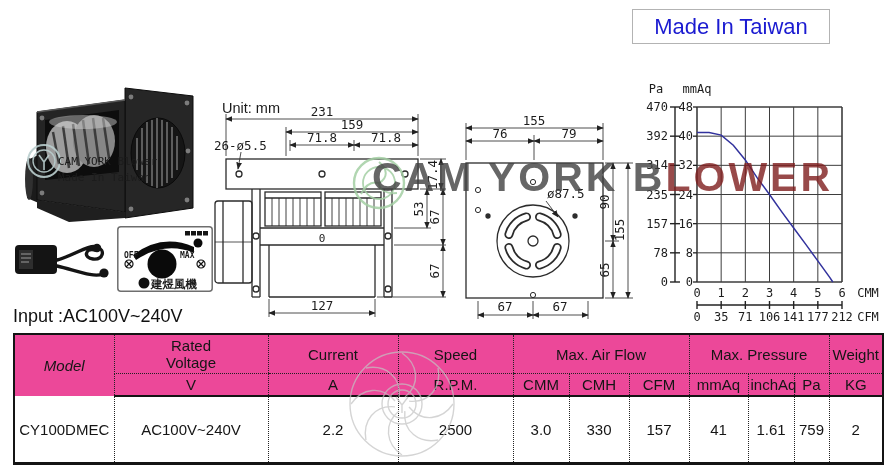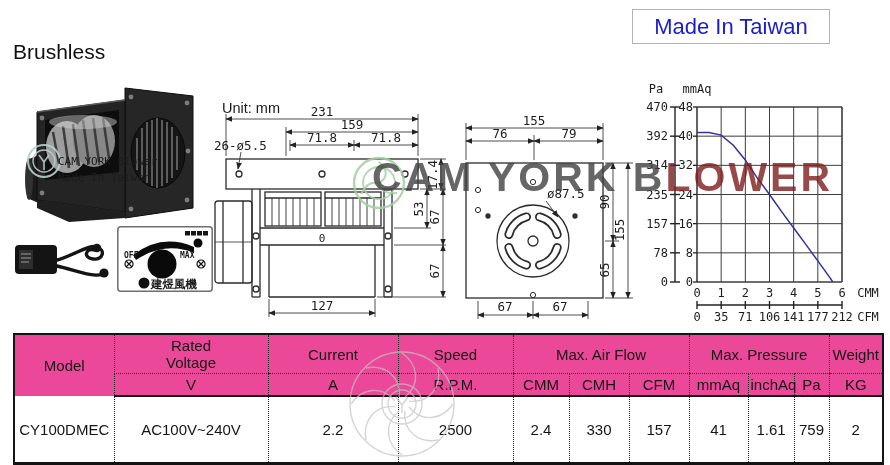--- a/index.html
+++ b/index.html
@@ -21,21 +21,21 @@
   svg text{font-family:"DejaVu Sans Mono",monospace;fill:#1c1c1c;}
   
   #spec-table{position:absolute;left:13px;top:333px;width:869px;border-collapse:collapse;
               table-layout:fixed;font-size:15px;color:#151515;z-index:2;}
   #spec-table,#spec-table tr,#spec-table th,#spec-table td{border-color:#141414;}
   #spec-table{border:2px solid #141414;border-bottom-width:3px;}
   #spec-table th{font-weight:normal;background:#ec4899;white-space:pre-line;padding:0 2px;}
   #spec-table th,#spec-table td{border-left:1px dotted #222;text-align:center;vertical-align:middle;}
   #spec-table .nl{border-left:none;}
   #spec-table tr.gr th{border-bottom:1px dotted #222;height:38px;}
-  #spec-table tr.gr th.model{border-bottom:none;}
+  #spec-table tr.gr th.model{border-bottom:none;font-style:italic;}
   #spec-table tr.ur th{border-bottom:2px solid #141414;height:21px;}
   #spec-table tr.data td{height:63px;background:#fff;margin-top:44px;}
   .wm{pointer-events:none;}
 </style>
 </head>
 <body>
 
 <div id="page">
 
   <svg width="0" height="0" style="position:absolute">
@@ -43,22 +43,22 @@
       <marker id="arr" viewBox="0 0 10 10" refX="9" refY="5" markerWidth="8" markerHeight="8" orient="auto-start-reverse">
         <path d="M0,1 L10,5 L0,9 z" fill="#222"></path>
       </marker>
     </defs>
   </svg>
 
   <div id="badge" class="abs">
     <span>Made In Taiwan</span>
   </div>
 
-  <div id="title" class="abs">Brushless</div>
   <div id="unit-label" class="abs">Unit: mm</div>
+  <div id="input-label" class="abs">Input :AC100V~240V</div>
 
   <svg class="abs" style="left:25px;top:80px" width="180" height="145" viewBox="0 0 180 145">
     <g>
       <polygon points="2,80 16,74 16,124 2,118" fill="#1b1b1b"></polygon>
       <ellipse cx="4" cy="99" rx="4" ry="21" fill="#303030"></ellipse>
       <polygon points="100,8 168,16 168,128 100,138" fill="#262626" stroke="#0c0c0c"></polygon>
       <polygon points="12,32 100,20 100,132 12,120" fill="#242424" stroke="#0c0c0c"></polygon>
       <line x1="12" y1="32" x2="100" y2="20" stroke="#5a5a5a" stroke-width="1.5"></line>
       <polygon points="20,40 94,30 94,92 20,100" fill="#0d0d0d"></polygon>
       <ellipse cx="42" cy="67" rx="21" ry="26" fill="#9d9d9d"></ellipse>
@@ -409,21 +409,21 @@
       <th>mmAq</th>
       <th>inchAq</th>
       <th>Pa</th>
       <th>KG</th>
     </tr>
     <tr class="data">
       <td class="nl">CY100DMEC</td>
       <td>AC100V~240V</td>
       <td>2.2</td>
       <td>2500</td>
-      <td>2.4</td>
+      <td>3.0</td>
       <td>330</td>
       <td>157</td>
       <td>41</td>
       <td>1.61</td>
       <td>759</td>
       <td>2</td>
     </tr>
   </tbody>
     </table>
 

